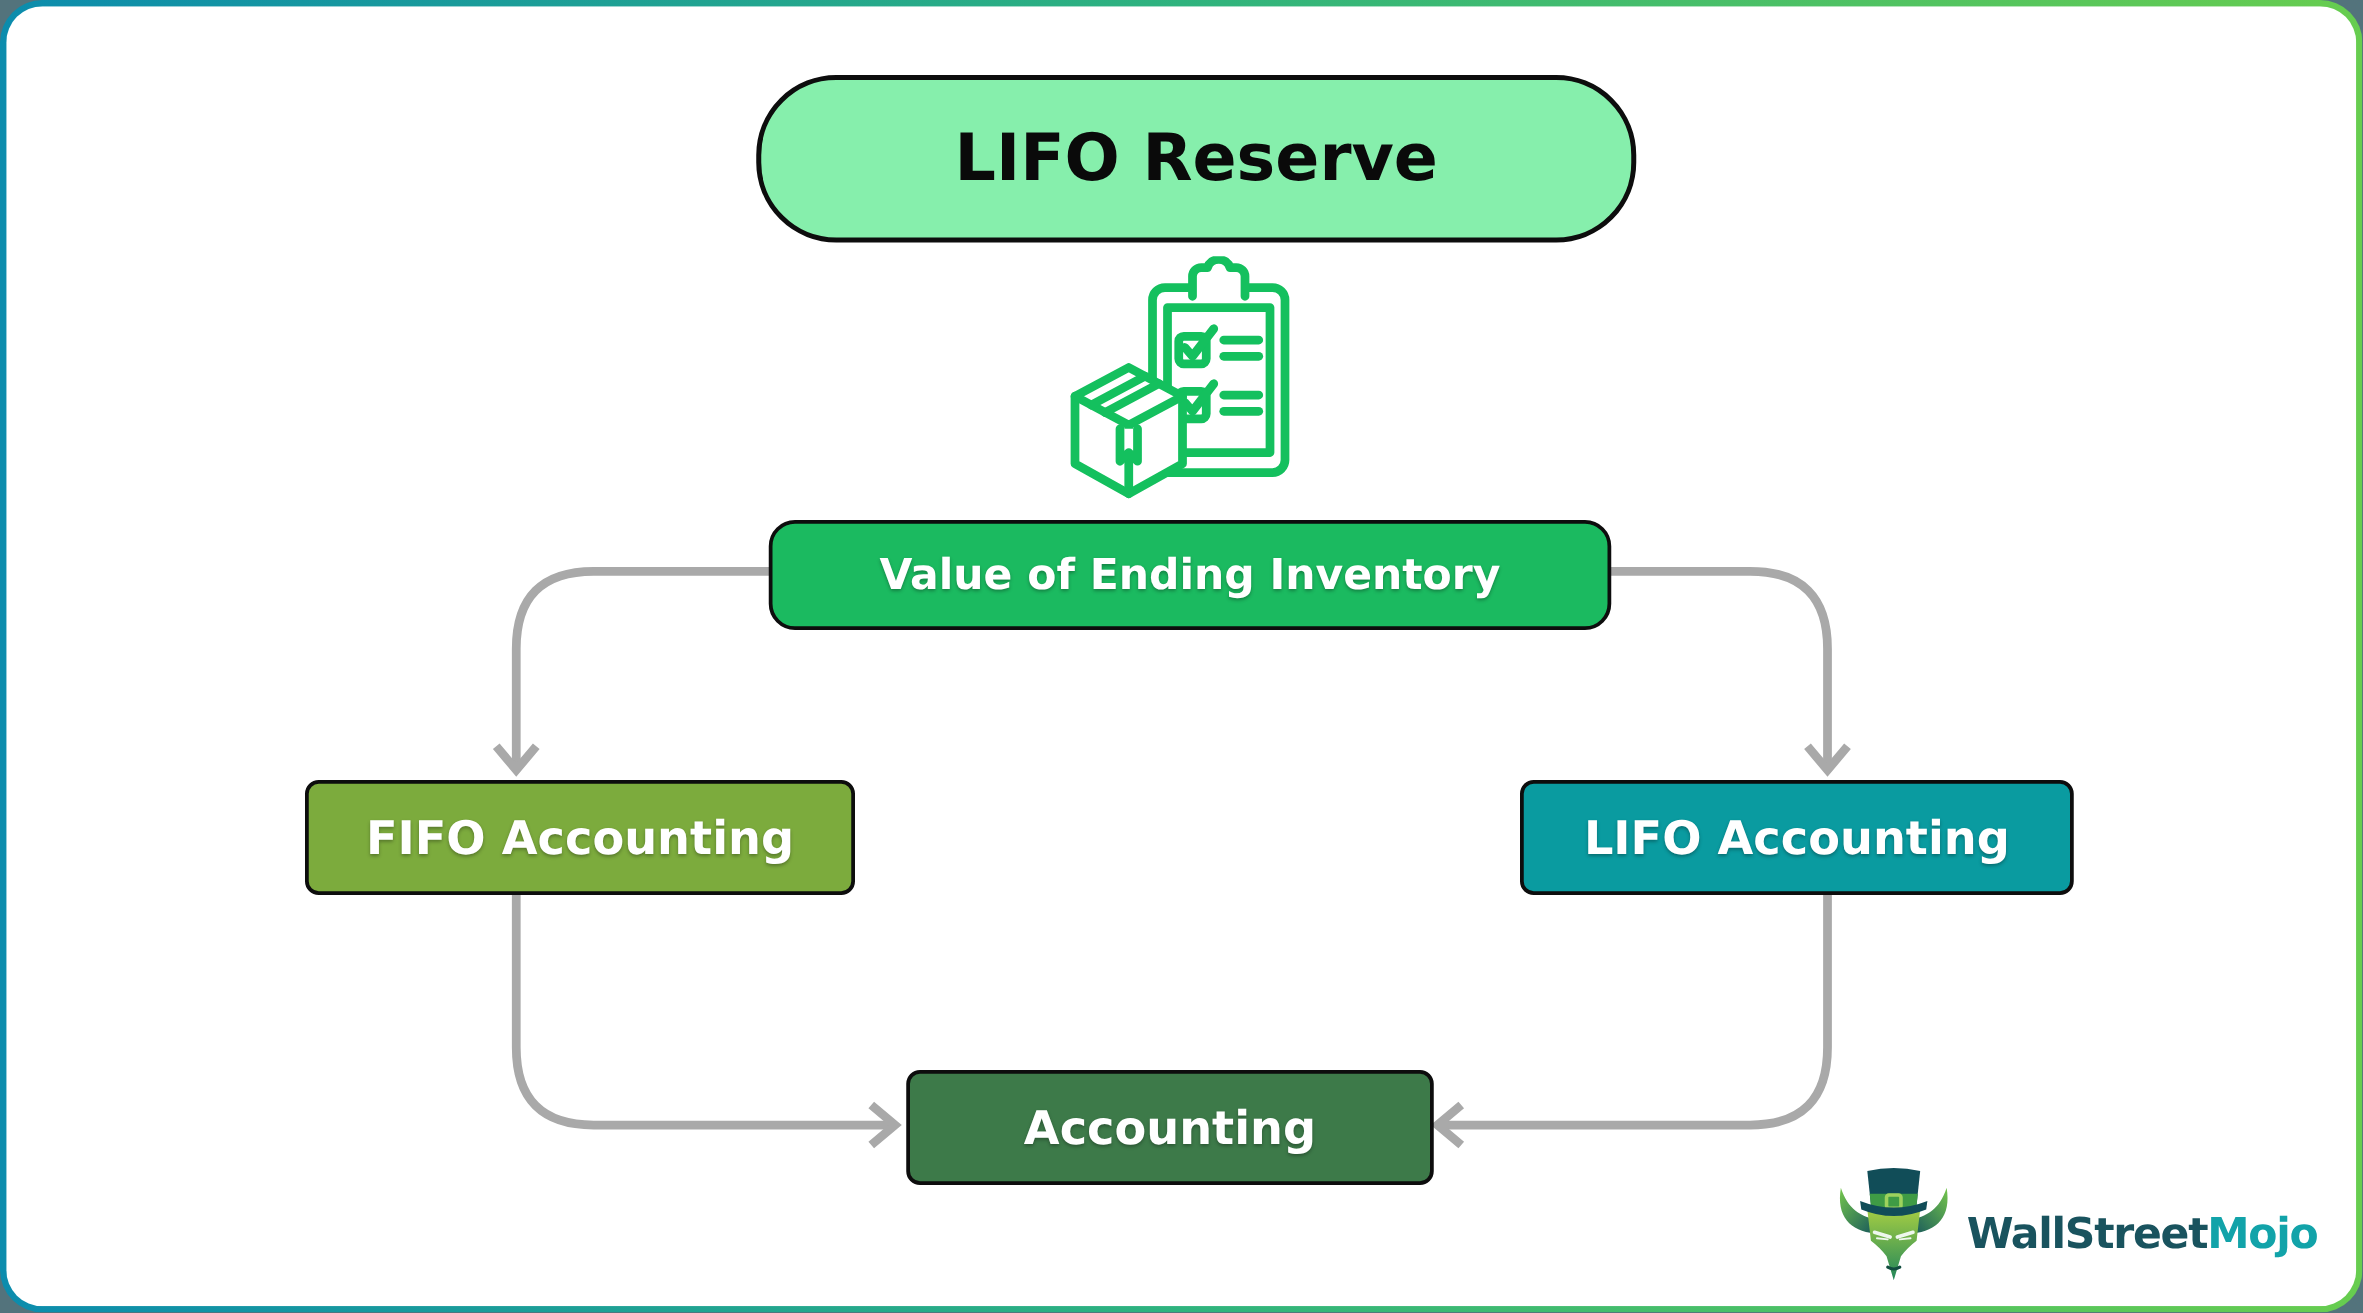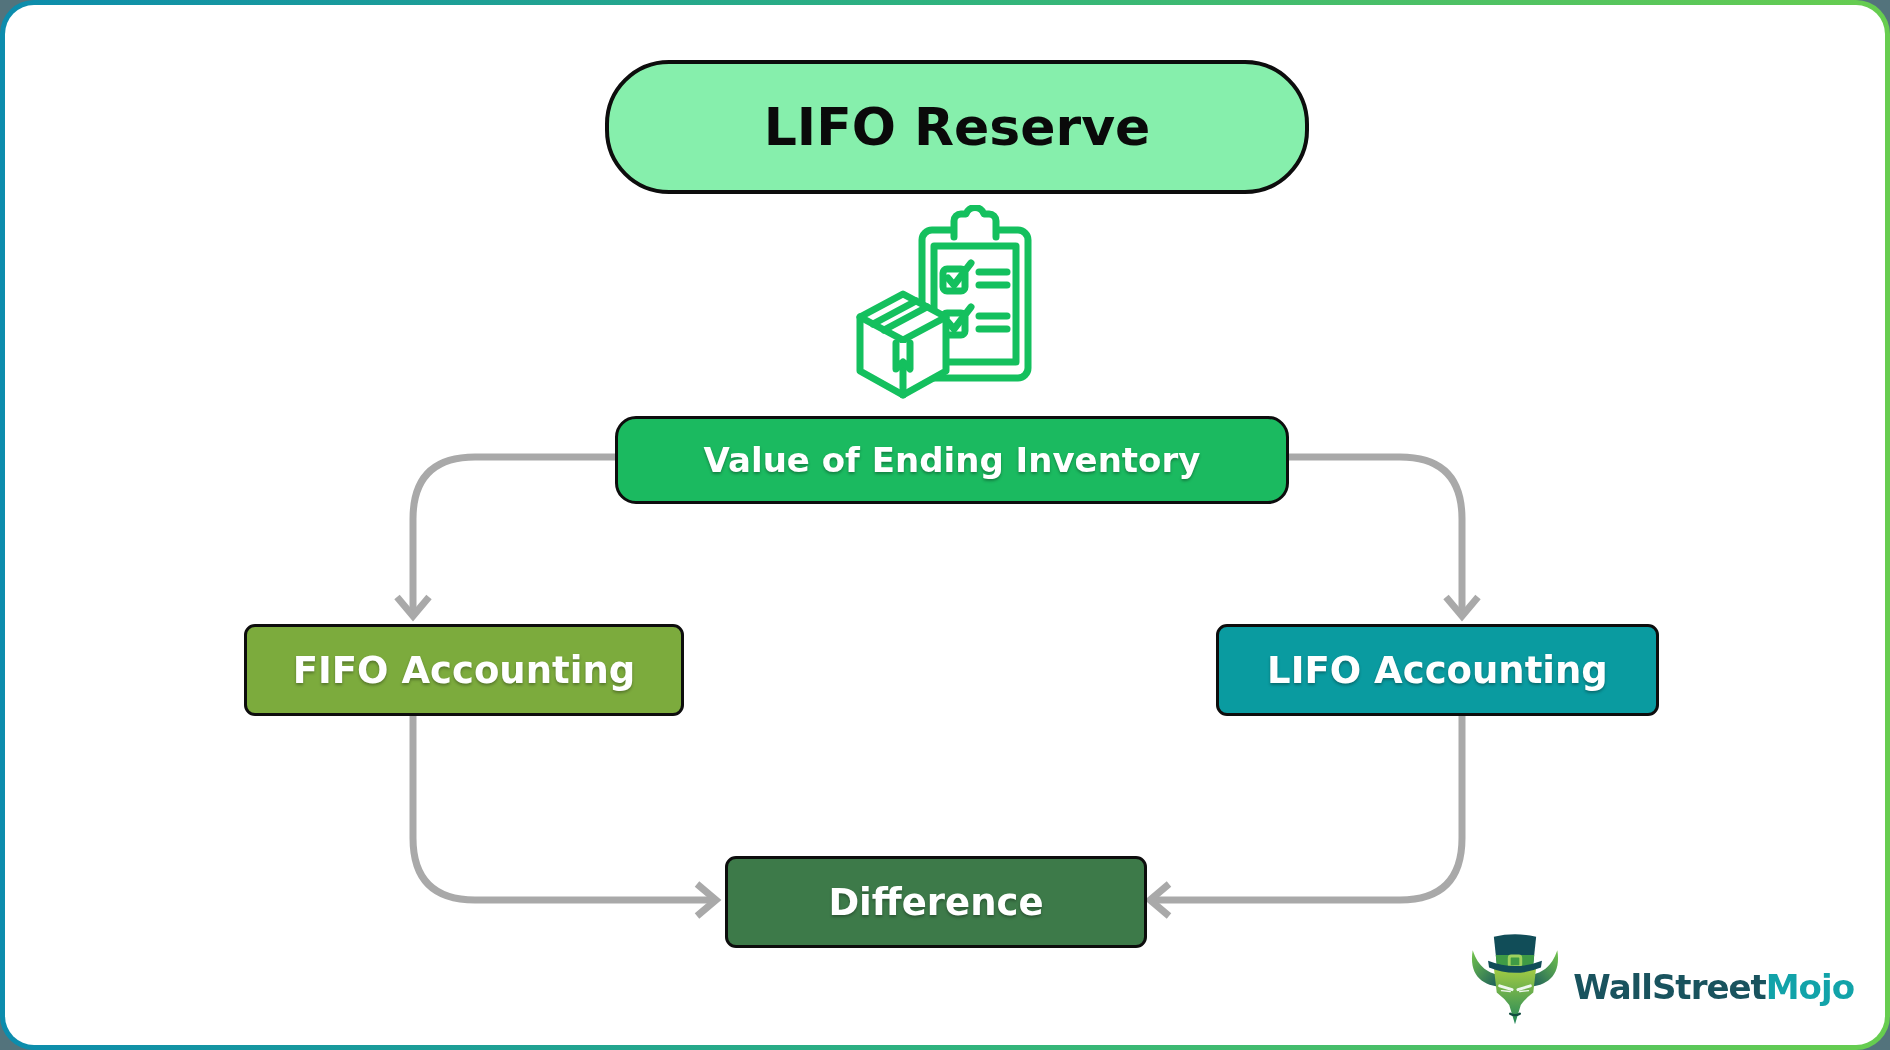--- a/index.html
+++ b/index.html
@@ -97,21 +97,21 @@
   <div class="node node-value">
     <span>Value of Ending Inventory</span>
   </div>
   <div class="node node-fifo">
     <span>FIFO Accounting</span>
   </div>
   <div class="node node-lifo">
     <span>LIFO Accounting</span>
   </div>
   <div class="node node-diff">
-    <span>Difference</span>
+    <span>Accounting</span>
   </div>
 
   <div class="logo">
     <svg width="100" height="104" viewBox="0 0 104 104">
       <defs>
         <linearGradient id="hornL" x1="1" y1="1" x2="0" y2="0">
           <stop offset="0" stop-color="#13525c"></stop>
             <stop offset="1" stop-color="#74c64c"></stop>
         </linearGradient>
         <linearGradient id="hornR" x1="0" y1="1" x2="1" y2="0">

